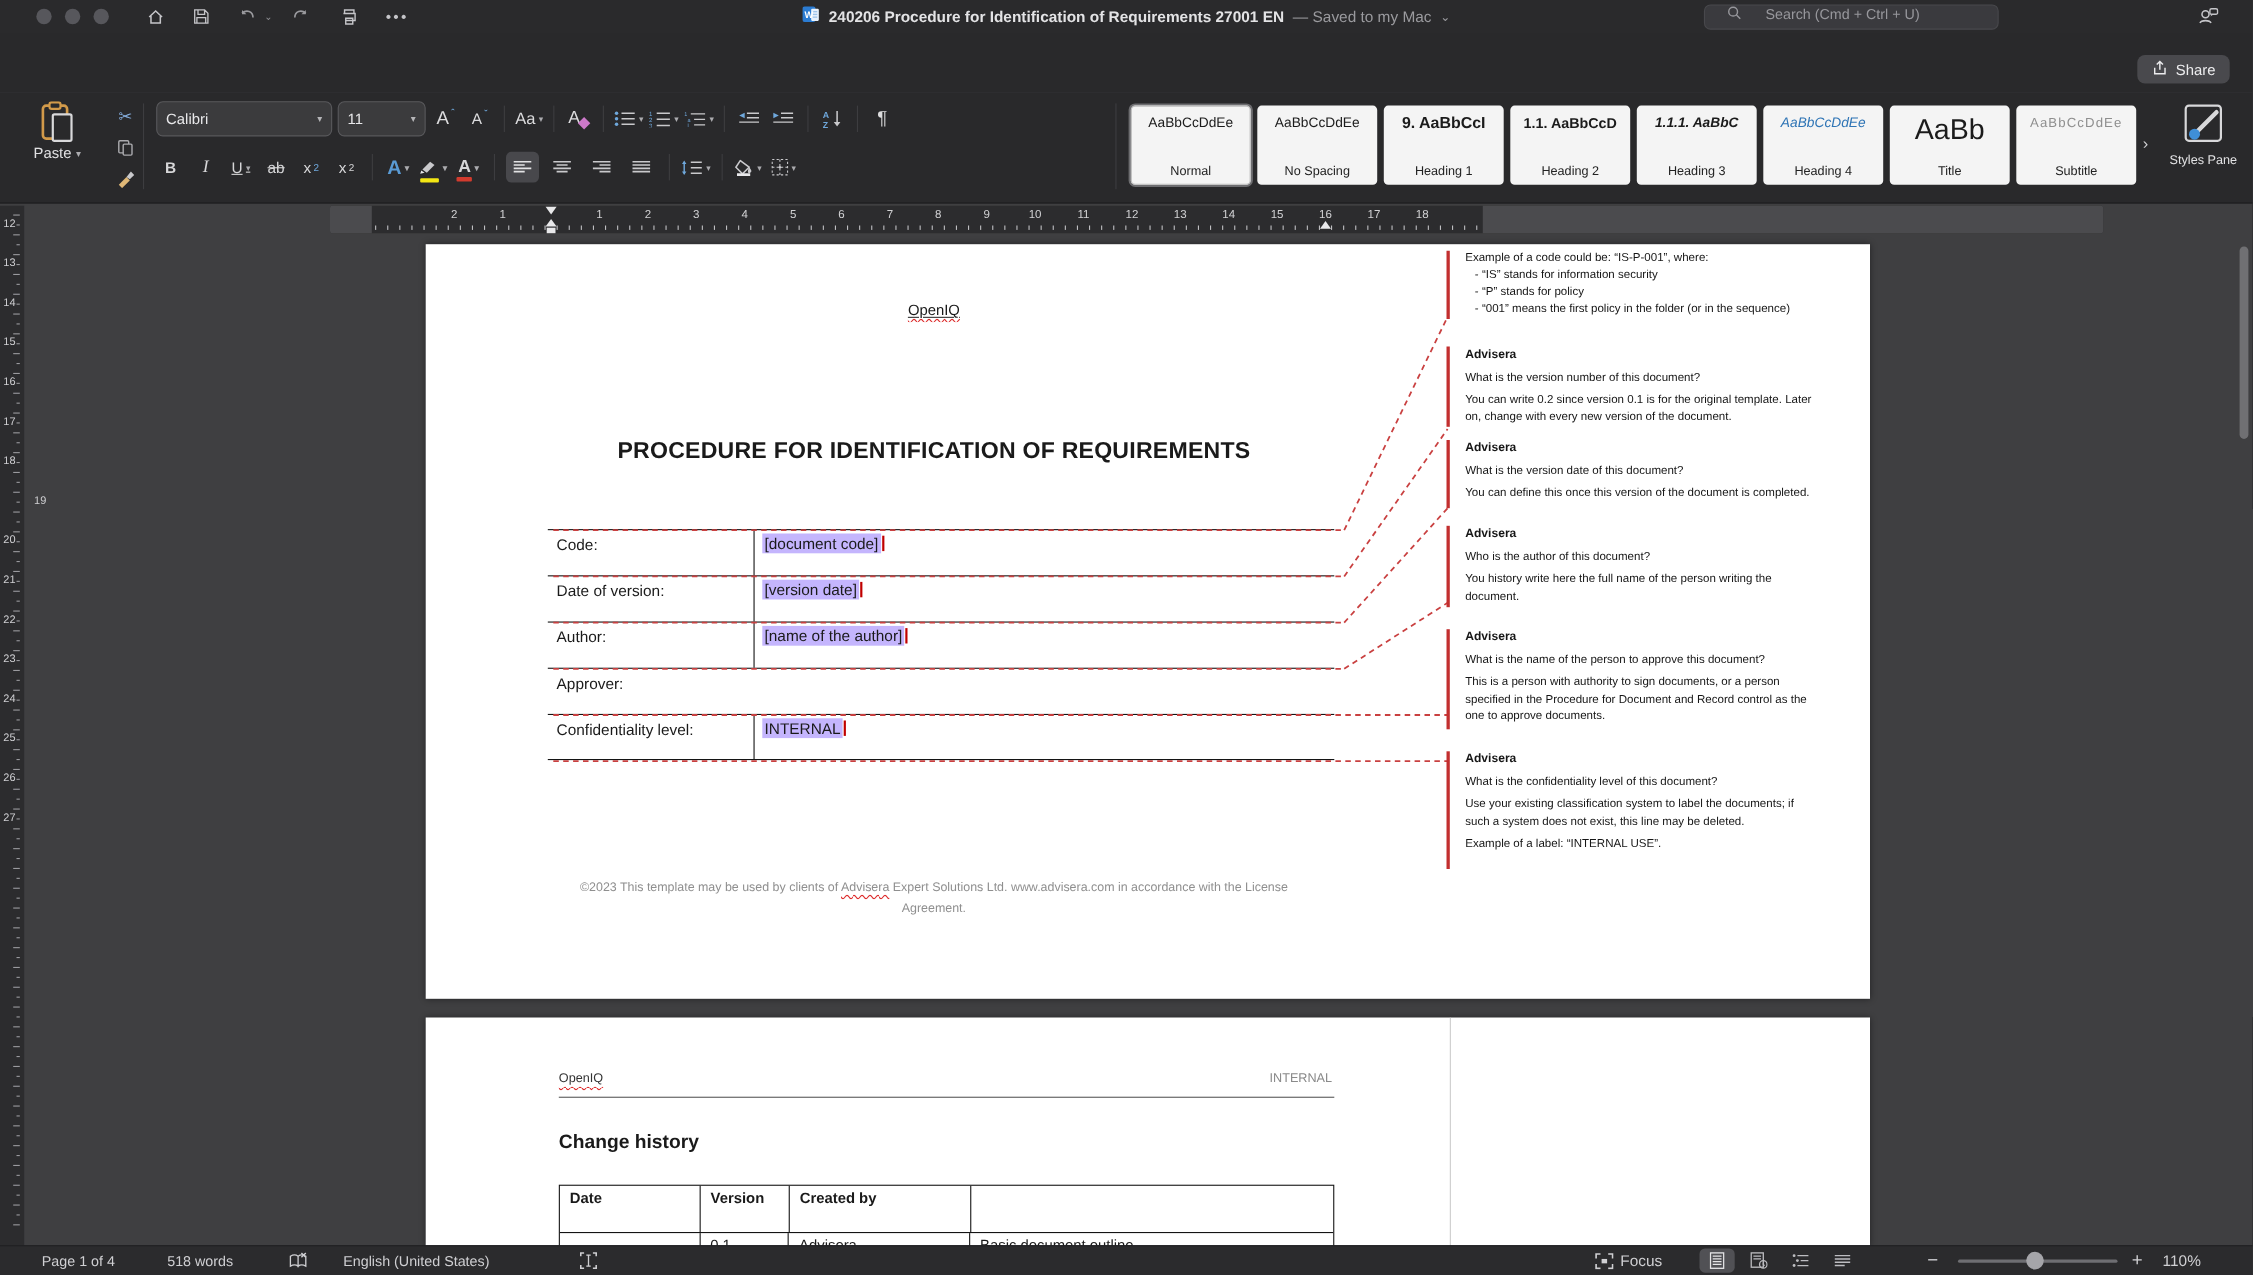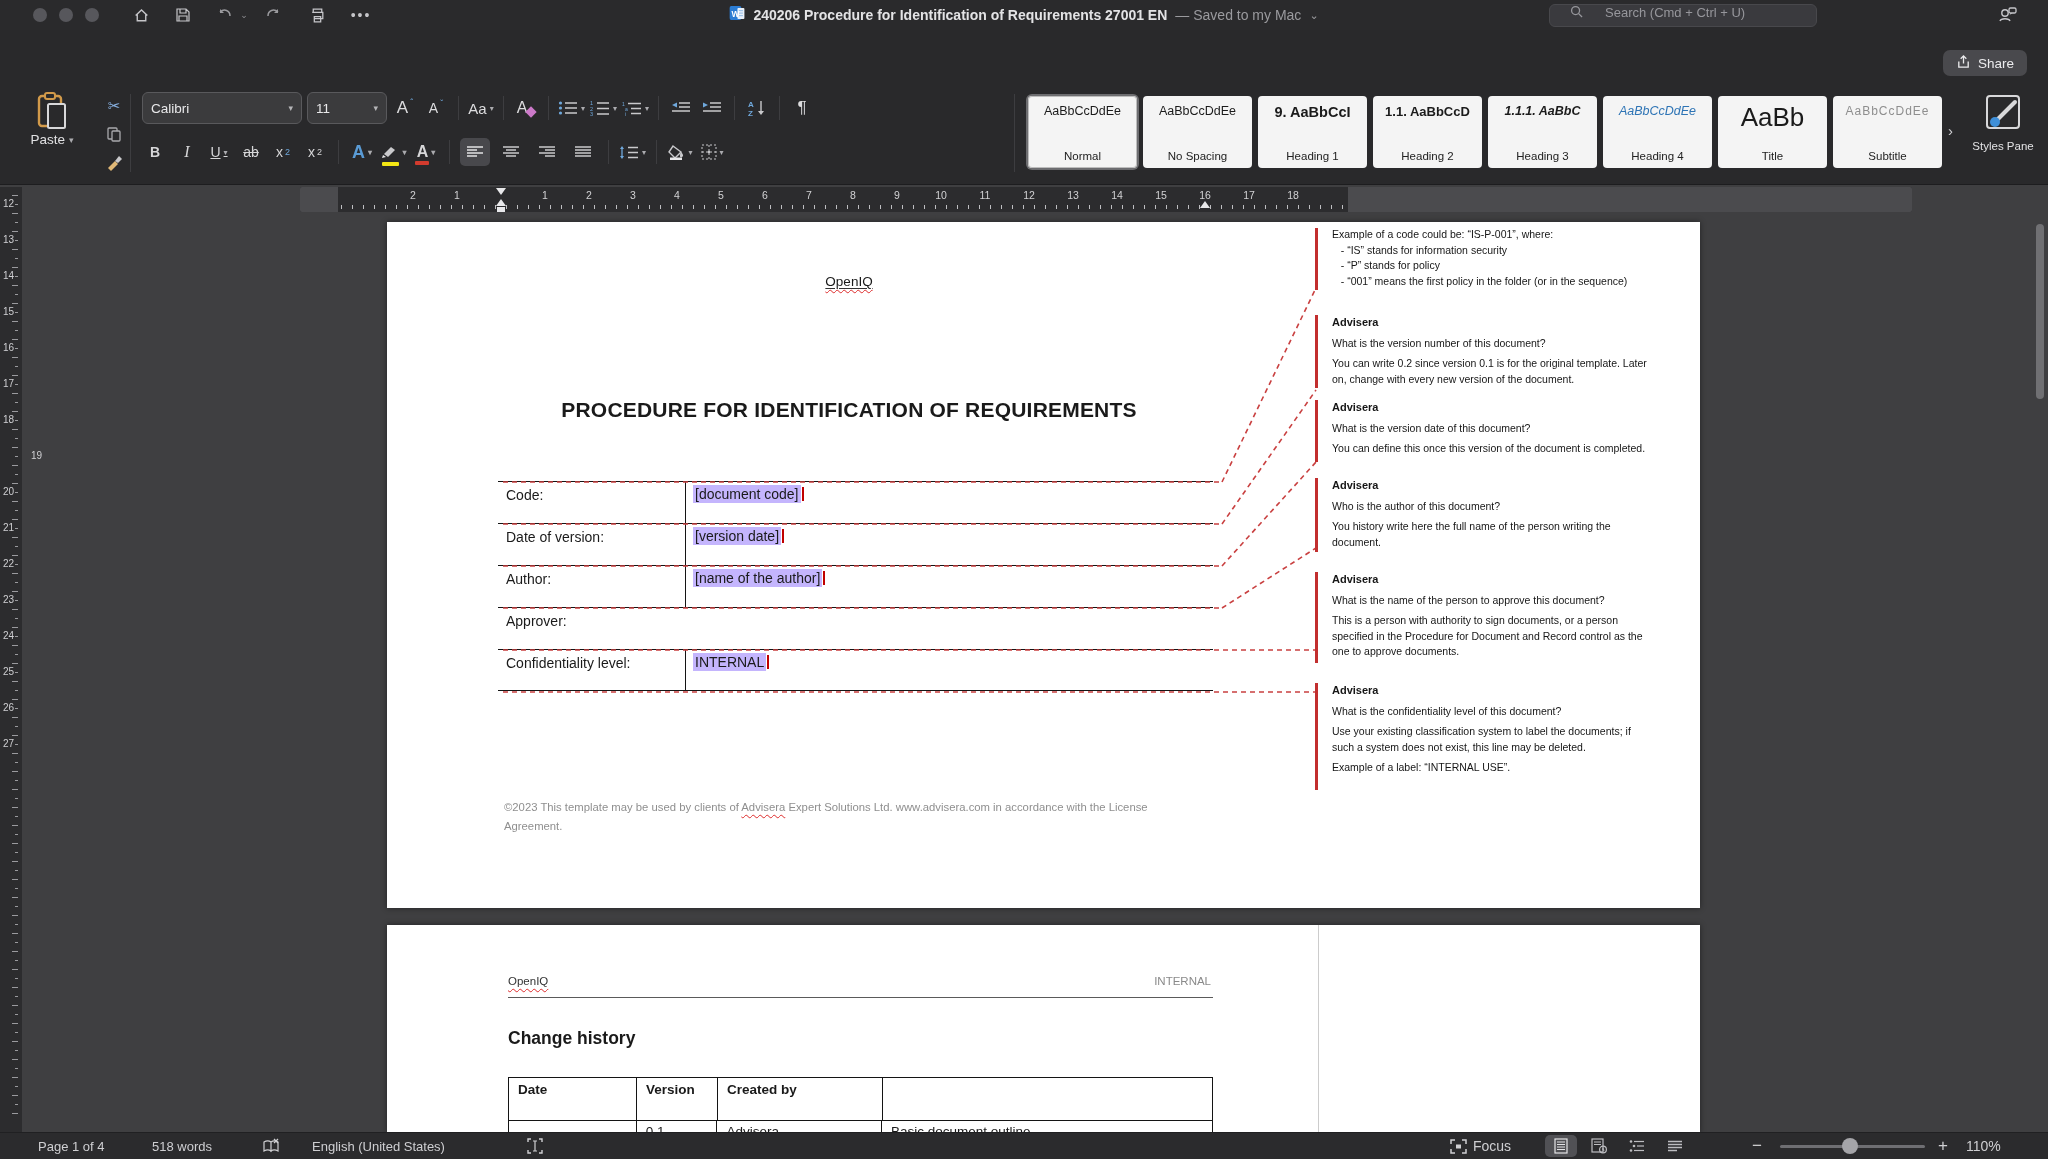--- a/index.html
+++ b/index.html
@@ -80,21 +80,21 @@
   .squig{text-decoration:underline wavy #dd2b2b;text-decoration-thickness:1px;text-underline-offset:3px;}
   .solidul{text-decoration:underline solid #333;text-underline-offset:2px;}
   #p1-title{position:absolute;top:176px;left:0;width:924px;text-align:center;font-size:21px;font-weight:bold;letter-spacing:.2px;}
   #doc-table{position:absolute;left:111px;top:259px;width:715px;}
   .drow{display:flex;height:42px;border-top:1.5px solid #141414;box-sizing:border-box;}
   .drow:last-child{border-bottom:1.5px solid #141414;}
   .dlabel{width:187px;box-sizing:border-box;padding:5px 0 0 8px;font-size:14px;}
   .dval{flex:1;border-left:1.5px solid #141414;box-sizing:border-box;padding:4px 0 0 7px;font-size:14px;}
   .hl{background:#c4b5fd;padding:1px 2px;}
   .anchor{display:inline-block;width:2px;height:14px;background:#c00000;vertical-align:-2px;margin-left:1px;}
-  #p1-footer{position:absolute;top:576px;left:117px;width:690px;font-size:11.3px;line-height:19px;color:#8f8f8f;}
+  #p1-footer{position:absolute;top:576px;left:117px;width:690px;text-align:center;font-size:11.3px;line-height:19px;color:#8f8f8f;}
   .comment{position:absolute;left:945px;width:360px;font-size:10.5px;line-height:15.5px;color:#161616;}
   .c-head{font-weight:bold;font-size:11px;}
   .c-par{white-space:pre-line;margin-top:5px;}
   .c-par:first-child{margin-top:0;}
   #connectors{position:absolute;left:0;top:0;pointer-events:none;}
   #p2-divider{position:absolute;left:931px;top:0;bottom:0;width:1px;background:#cccccc;}
   #p2-logo{position:absolute;left:121px;top:50px;font-size:11.5px;color:#333;}
   #p2-internal{position:absolute;right:489px;top:50px;font-size:11.5px;color:#8a8a8a;}
   #p2-rule{position:absolute;left:121px;top:72px;width:705px;height:0;border-top:1.5px solid #5a5a5a;}
   #p2-heading{position:absolute;left:121px;top:103px;font-size:17.5px;font-weight:bold;}

